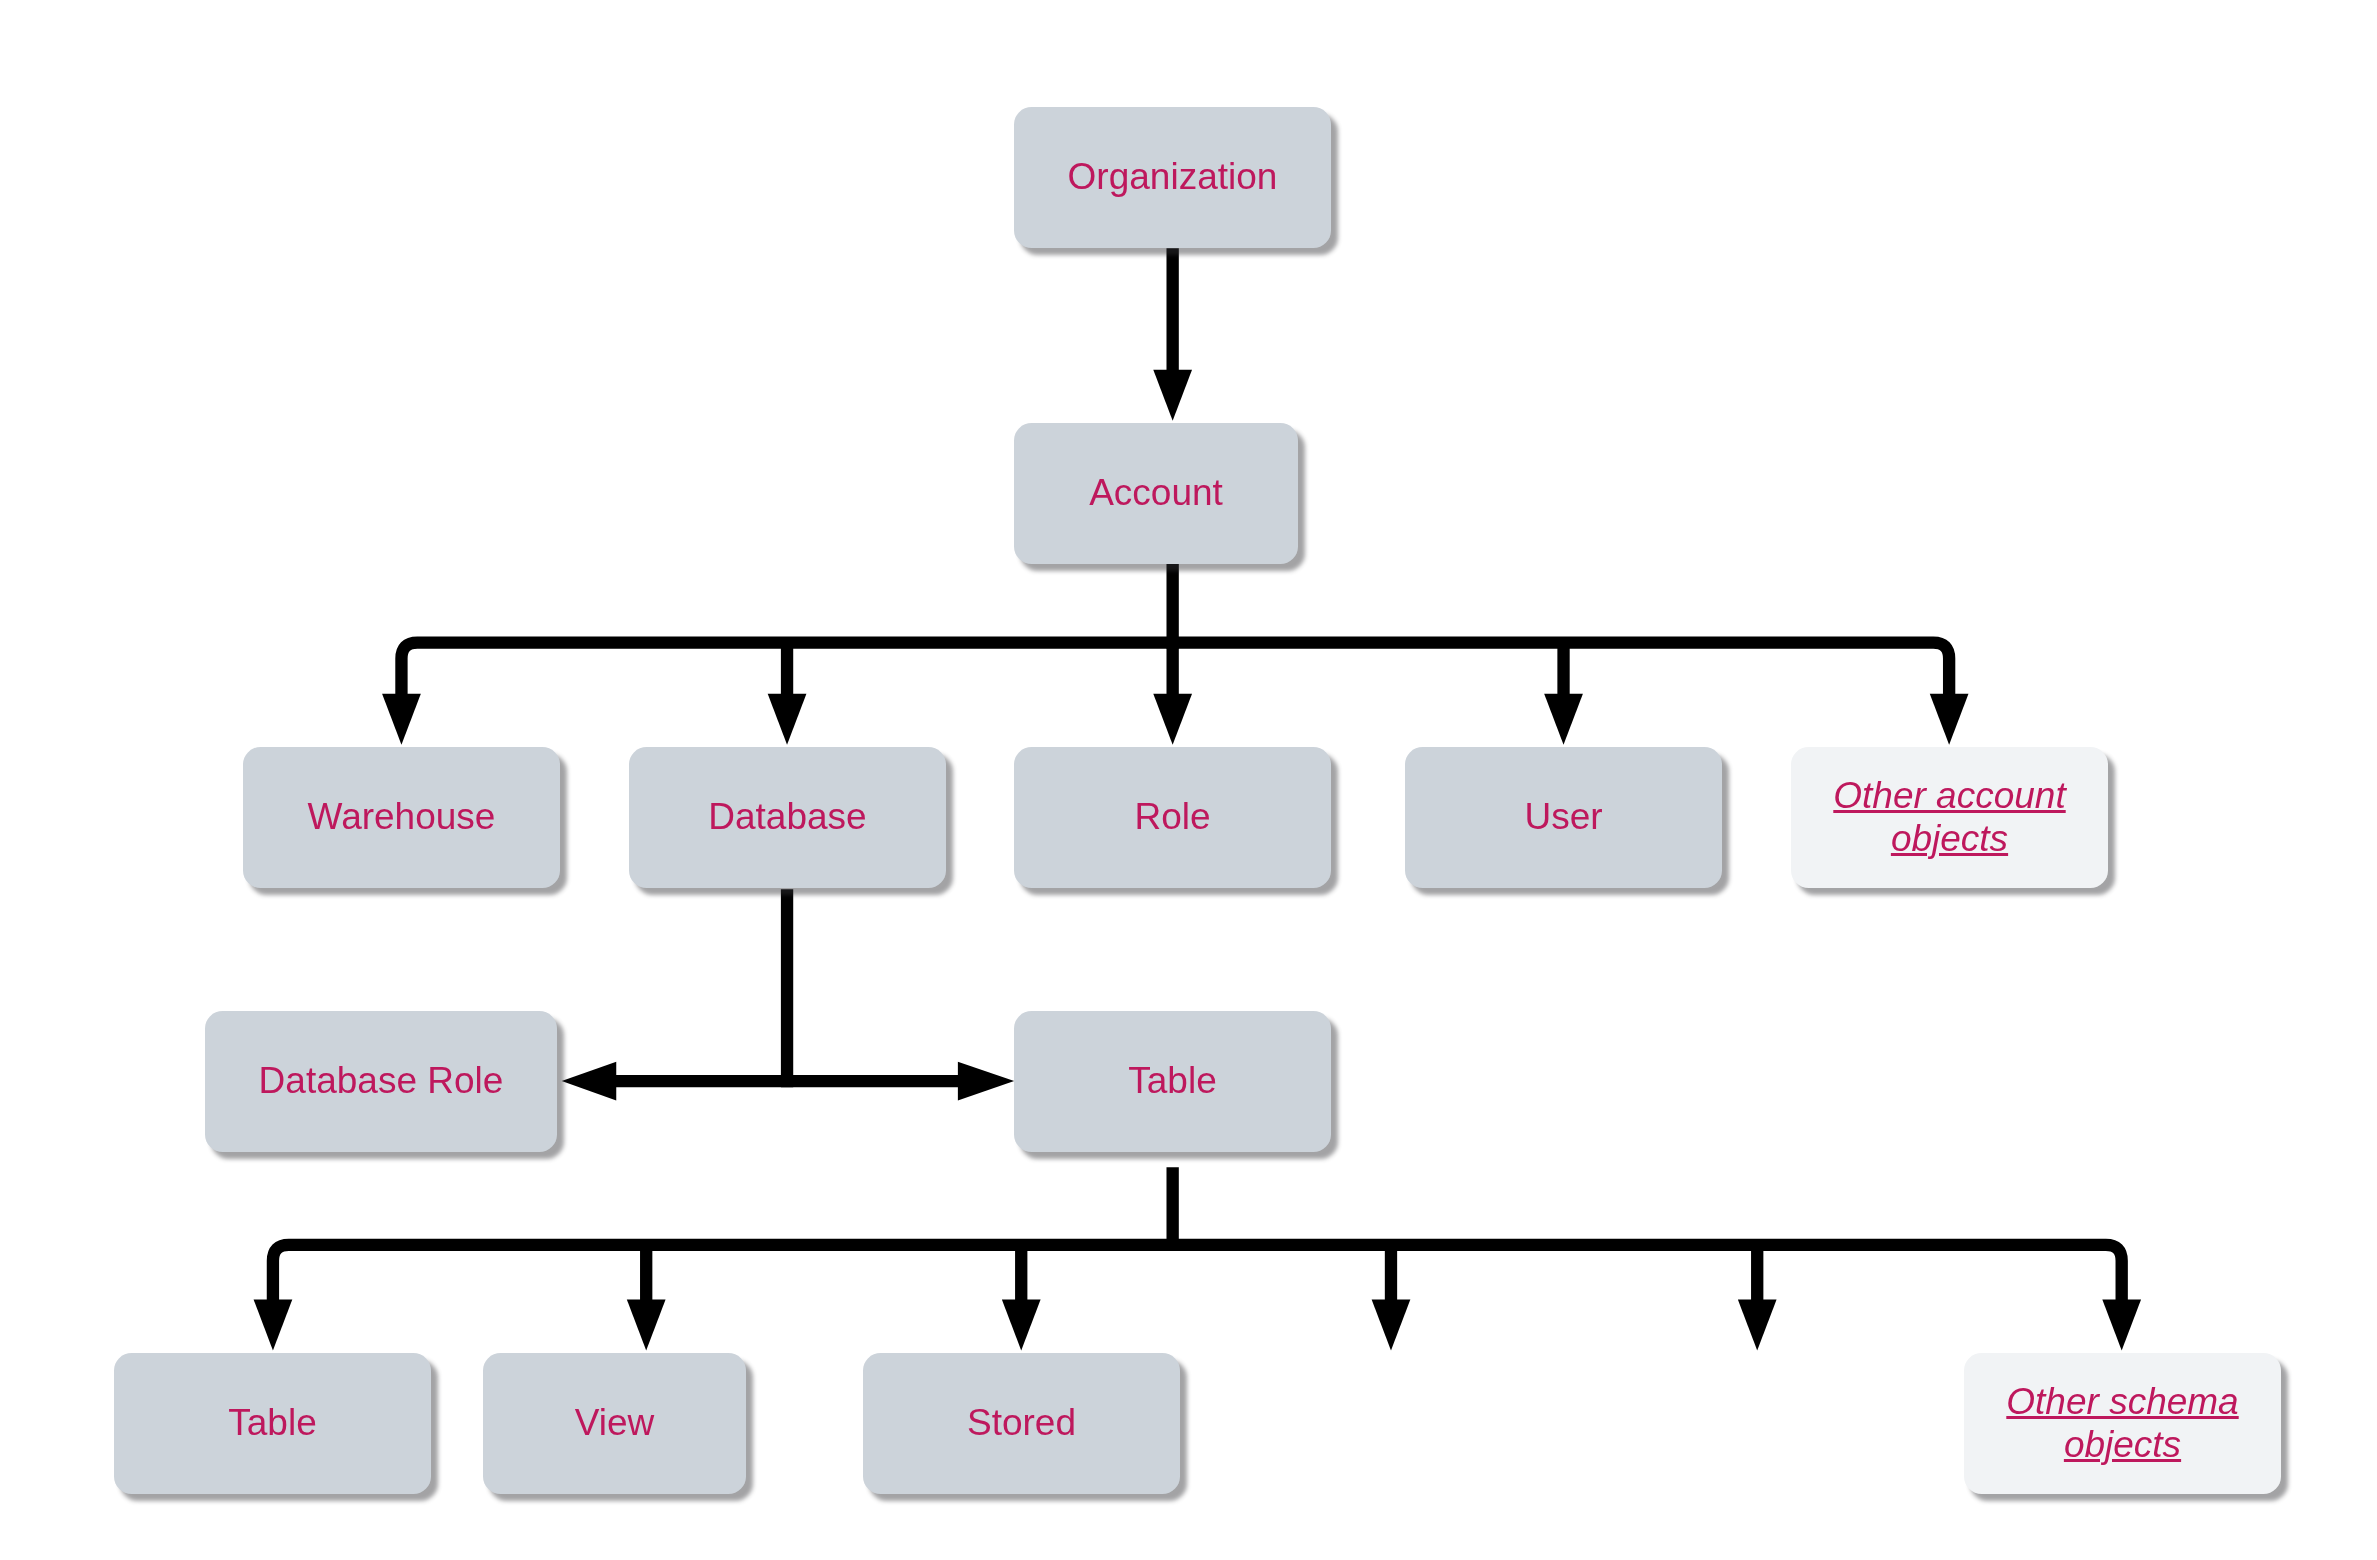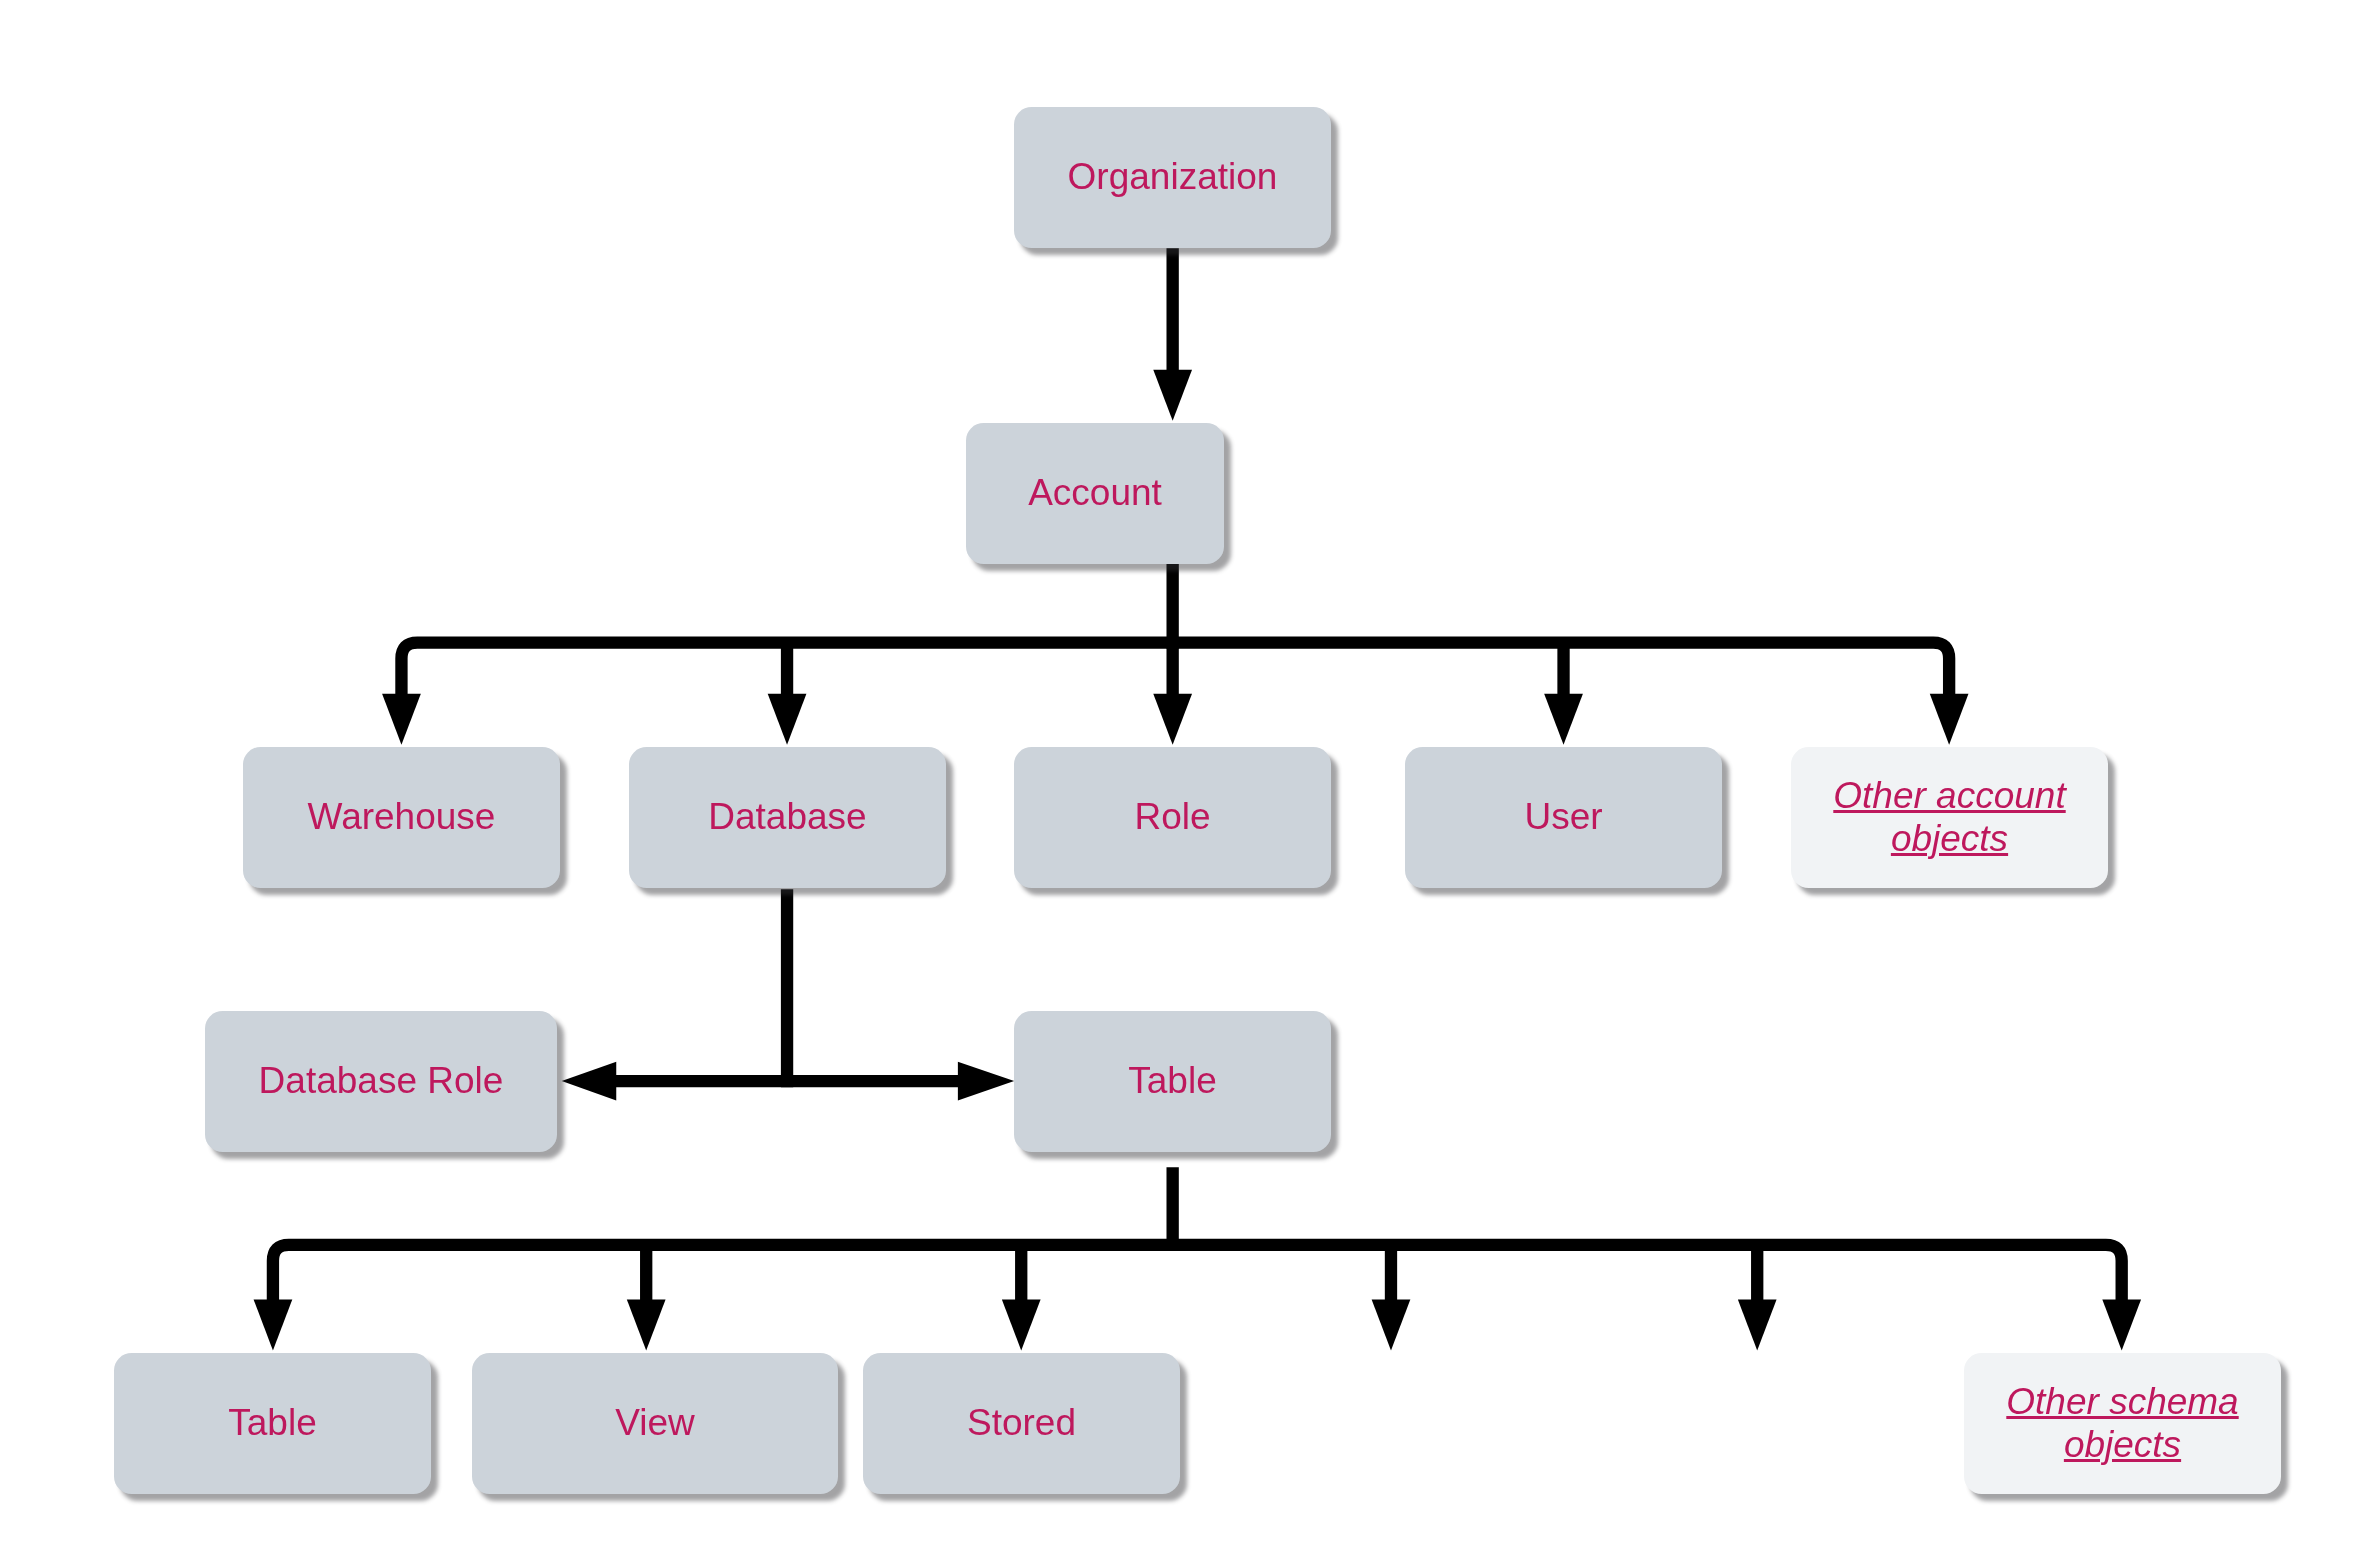--- a/index.html
+++ b/index.html
@@ -91,21 +91,21 @@
     <path class="head" d="M 1138 1476 H 1182 L 1160 1534 Z"></path>
     <path class="head" d="M 1558 1476 H 1602 L 1580 1534 Z"></path>
     <path class="head" d="M 1974 1476 H 2018 L 1996 1534 Z"></path>
     <path class="head" d="M 2388 1476 H 2432 L 2410 1534 Z"></path>
   </svg>
 
   <div class="node" style="left:1014px; top:107px; width:317px">
     <span>Organization</span>
   </div>
 
-  <div class="node" style="left:966px; top:423px; width:258px">
+  <div class="node" style="left:1014px; top:423px; width:284px">
     <span>Account</span>
   </div>
 
   <div class="node" style="left:243px; top:747px; width:317px">
     <span>Warehouse</span>
   </div>
   <div class="node" style="left:629px; top:747px; width:317px">
     <span>Database</span>
   </div>
   <div class="node" style="left:1014px; top:747px; width:317px">
@@ -121,21 +121,21 @@
   <div class="node" style="left:205px; top:1011px; width:352px">
     <span>Database Role</span>
   </div>
   <div class="node" style="left:1014px; top:1011px; width:317px">
     <span>Table</span>
   </div>
 
   <div class="node" style="left:114px; top:1353px; width:317px">
     <span>Table</span>
   </div>
-  <div class="node" style="left:472px; top:1353px; width:366px">
+  <div class="node" style="left:483px; top:1353px; width:263px">
     <span>View</span>
   </div>
   <div class="node" style="left:863px; top:1353px; width:317px">
     <span>Stored</span>
   </div>
   <div class="node other" style="left:1964px; top:1353px; width:317px">
     <span>Other schema objects</span>
   </div>
 
 </div>

